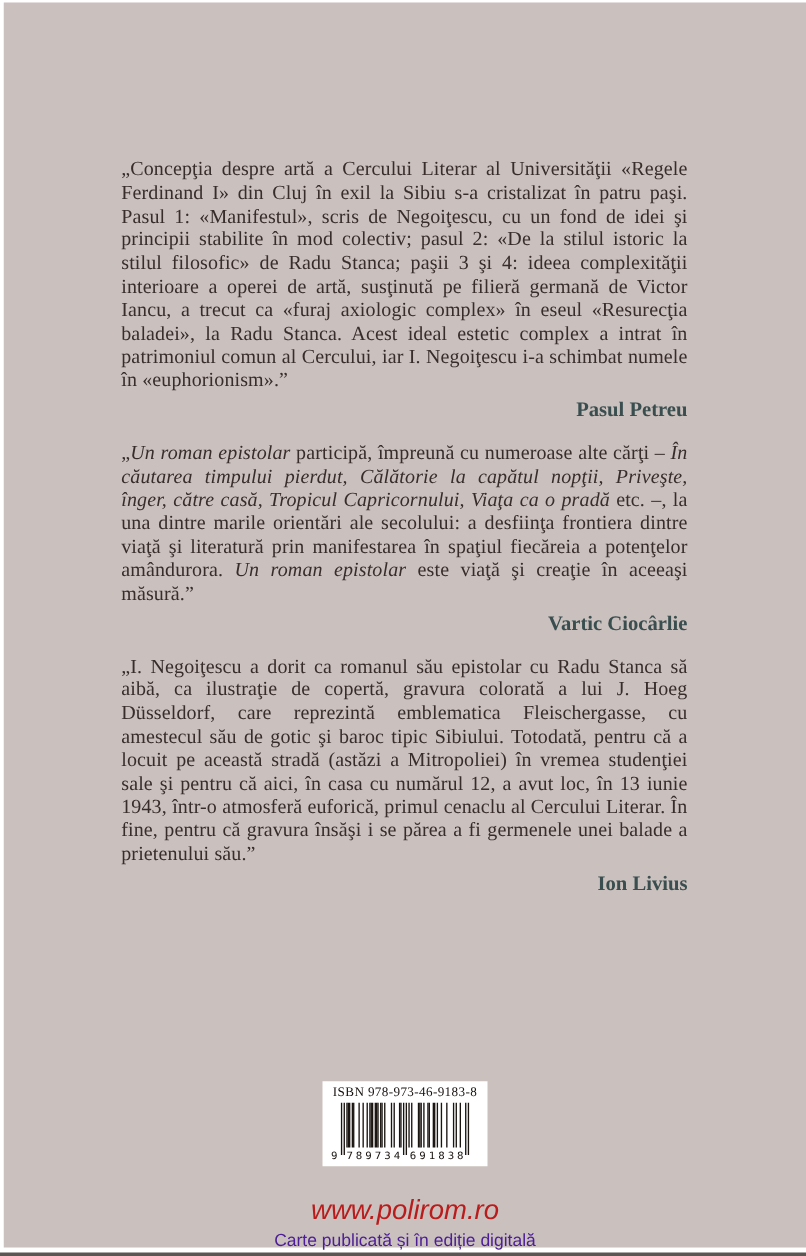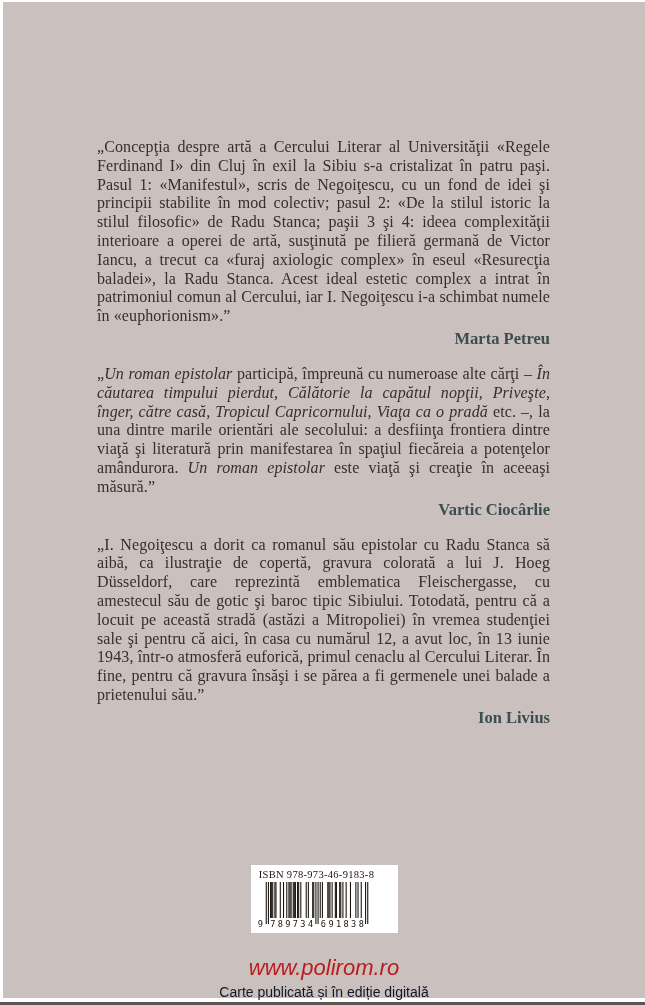--- a/index.html
+++ b/index.html
@@ -19,21 +19,21 @@
     left:3px;top:2px;right:0;bottom:7px;
     background:#cac0bd;
   }
   .edge-line{
     position:absolute;
     left:0;right:0;bottom:0;height:3px;
     background:#5b5654;
   }
   .text-col{
     position:absolute;
-    left:94px;top:136px;width:453px;
+    left:94px;top:125px;width:453px;
   }
   .quote-block{margin:0 0 17px 0;}
   .quote-text{
     margin:0;
     font-size:16px;
     line-height:18.8px;
     text-align:justify;
     color:#382d2b;
     letter-spacing:0.1px;
   }
@@ -47,21 +47,21 @@
     color:#3a4e4f;
   }
   .bottom{
     position:absolute;
     left:0;right:0;top:851px;
     text-align:center;
   }
   .barcode-box{
     display:inline-block;
     background:#ffffff;
-    padding:4px 20px 2px 5px;
+    padding:4px 5px 2px 5px;
     line-height:0;
     margin-top:12px;
   }
   .isbn-label{
     font-family:"Liberation Serif", serif;
     font-size:10.5px;
     line-height:12px;
     color:#181310;
     white-space:nowrap;
     letter-spacing:0.3px;
@@ -72,35 +72,35 @@
     font-size:22px;
     line-height:26px;
     color:#b91c1c;
     margin-top:22px;
     font-style:italic;
   }
   .footer-note{
     font-family:"Liberation Sans", sans-serif;
     font-size:14px;
     line-height:17px;
-    color:#0f172a;
+    color:#4c1d95;
     margin-top:3px;
   }
 </style>
 </head>
 <body>
 
 <div class="page">
   <div class="cover">
 
     <div class="text-col">
 
       <div class="quote-block">
         <p class="quote-text"><span>„Concepţia despre artă a Cercului Literar al Universităţii «Regele Ferdinand I» din Cluj în exil la Sibiu s-a cristalizat în patru paşi. Pasul 1: «Manifestul», scris de Negoiţescu, cu un fond de idei şi principii stabilite în mod colectiv; pasul 2: «De la stilul istoric la stilul filosofic» de Radu Stanca; paşii 3 şi 4: ideea complexităţii interioare a operei de artă, susţinută pe filieră germană de Victor Iancu, a trecut ca «furaj axiologic complex» în eseul «Resurecţia baladei», la Radu Stanca. Acest ideal estetic complex a intrat în patrimoniul comun al Cercului, iar I. Negoiţescu i-a schimbat numele în «euphorionism».”</span></p>
-        <p class="attribution">Marta Petreu</p>
+        <p class="attribution">Pasul Petreu</p>
       </div>
 
       <div class="quote-block">
         <p class="quote-text"><span>„</span><i>Un roman epistolar</i><span> participă, împreună cu numeroase alte cărţi – </span><i>În căutarea timpului pierdut, Călătorie la capătul nopţii, Priveşte, înger, către casă, Tropicul Capricornului, Viaţa ca o pradă</i><span> etc. –, la una dintre marile orientări ale secolului: a desfiinţa frontiera dintre viaţă şi literatură prin manifestarea în spaţiul fiecăreia a potenţelor amândurora. </span><i>Un roman epistolar</i><span> este viaţă şi creaţie în aceeaşi măsură.”</span></p>
         <p class="attribution">Vartic Ciocârlie</p>
       </div>
 
       <div class="quote-block">
         <p class="quote-text"><span>„I. Negoiţescu a dorit ca romanul său epistolar cu Radu Stanca să aibă, ca ilustraţie de copertă, gravura colorată a lui J. Hoeg Düsseldorf, care reprezintă emblematica Fleischergasse, cu amestecul său de gotic şi baroc tipic Sibiului. Totodată, pentru că a locuit pe această stradă (astăzi a Mitropoliei) în vremea studenţiei sale şi pentru că aici, în casa cu numărul 12, a avut loc, în 13 iunie 1943, într-o atmosferă euforică, primul cenaclu al Cercului Literar. În fine, pentru că gravura însăşi i se părea a fi germenele unei balade a prietenului său.”</span></p>
         <p class="attribution">Ion Livius</p>

